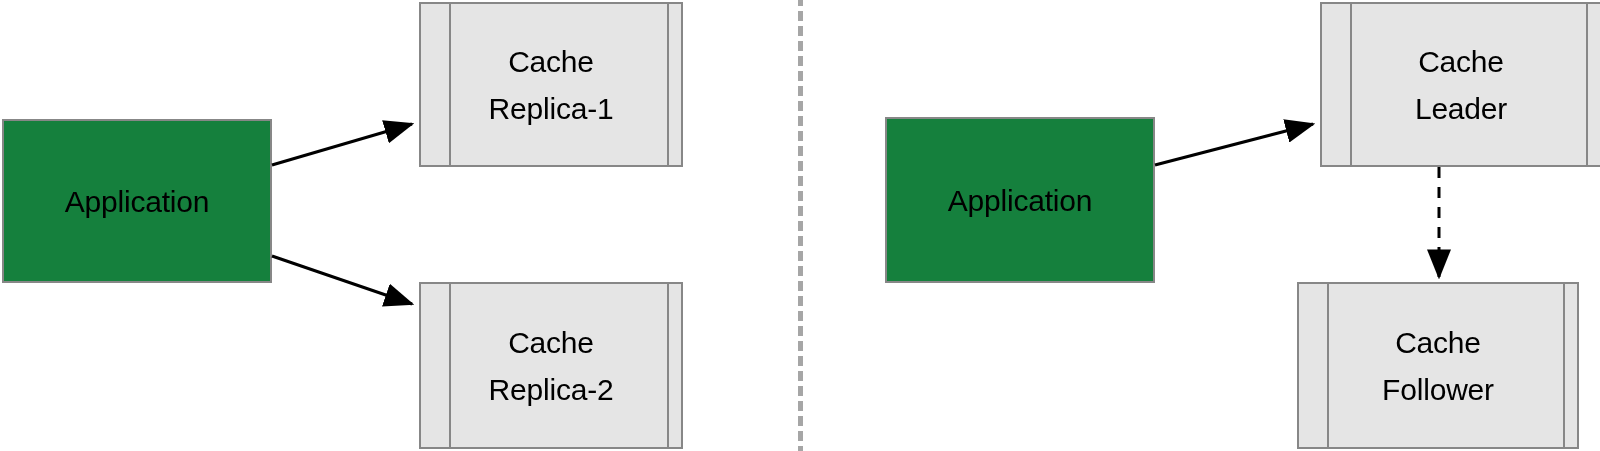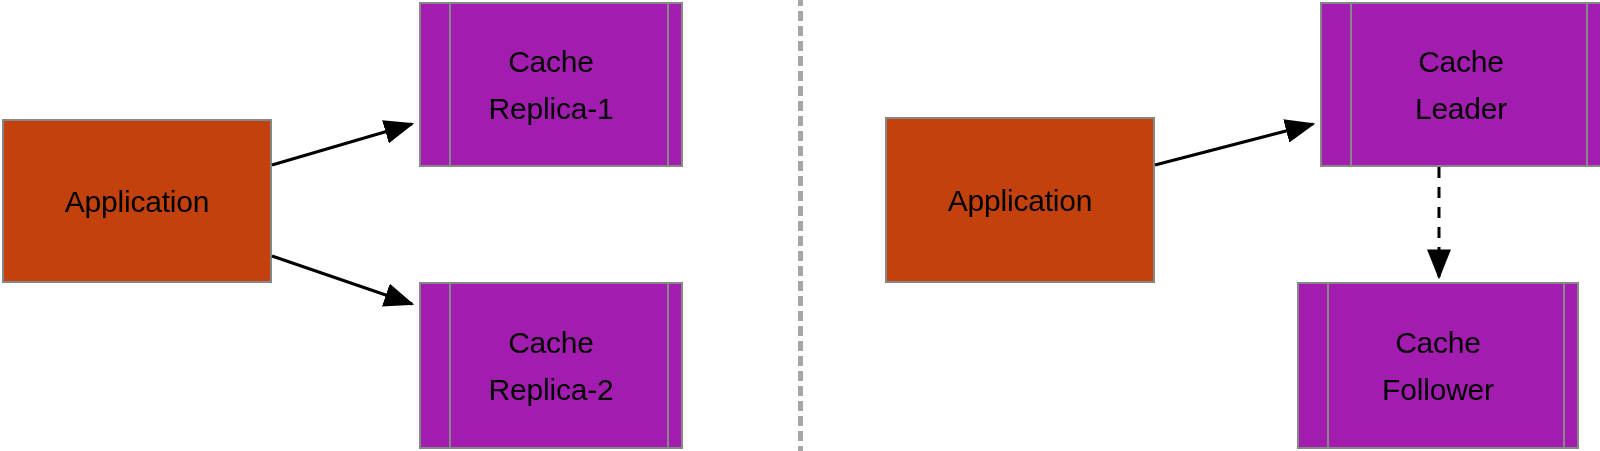--- a/index.html
+++ b/index.html
@@ -27,24 +27,24 @@
     font-size: 30px;
     line-height: 47px;
     letter-spacing: -0.2px;
   }
   .node .label {
     position: relative;
     z-index: 3;
     white-space: pre-line;
   }
   .node.plain {
-    background: #c2410c;
+    background: #15803d;
   }
   .node.component {
-    background: #a21caf;
+    background: #e5e5e5;
   }
   
   .node.component::before,
   .node.component::after {
     content: "";
     position: absolute;
     top: -2px;
     bottom: -2px;
     width: 2px;
     background: #878787;

